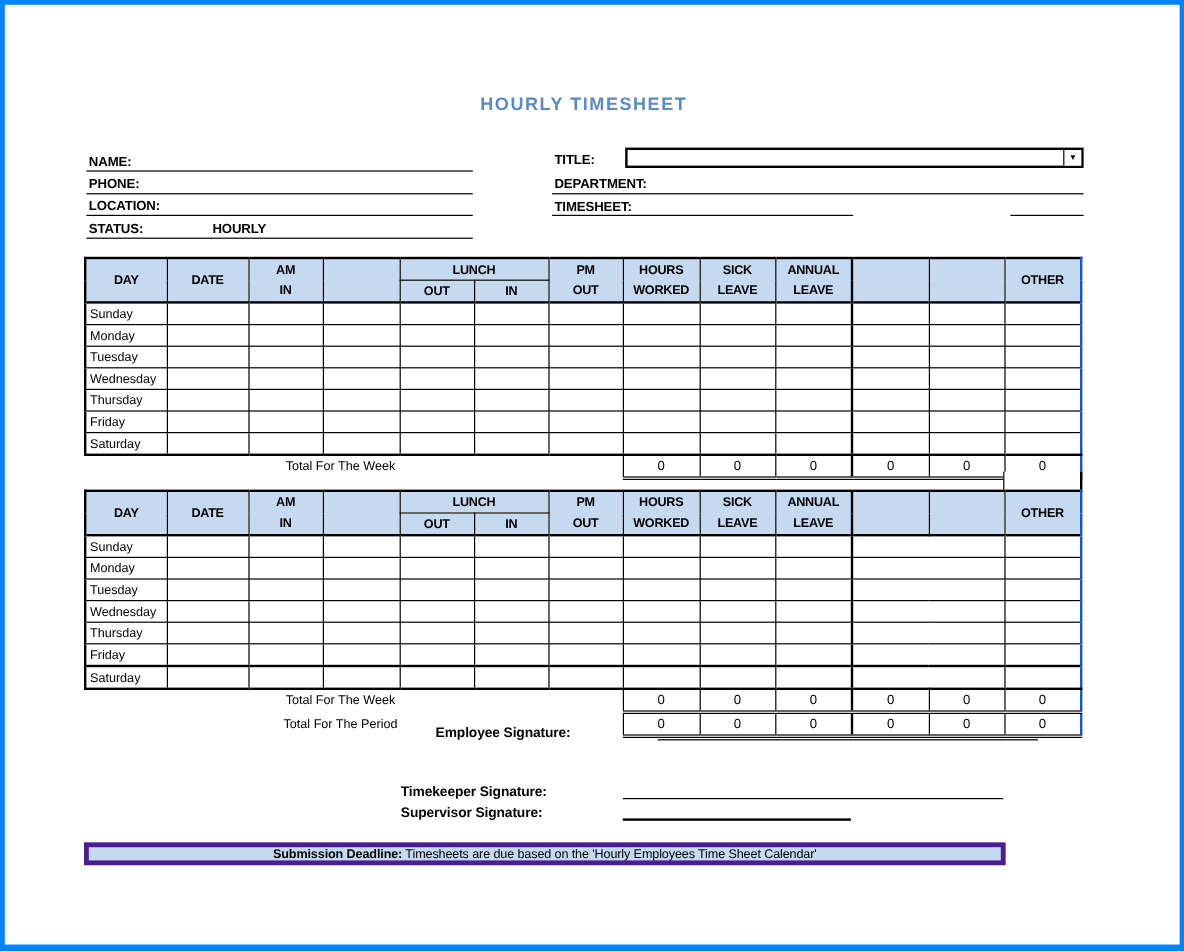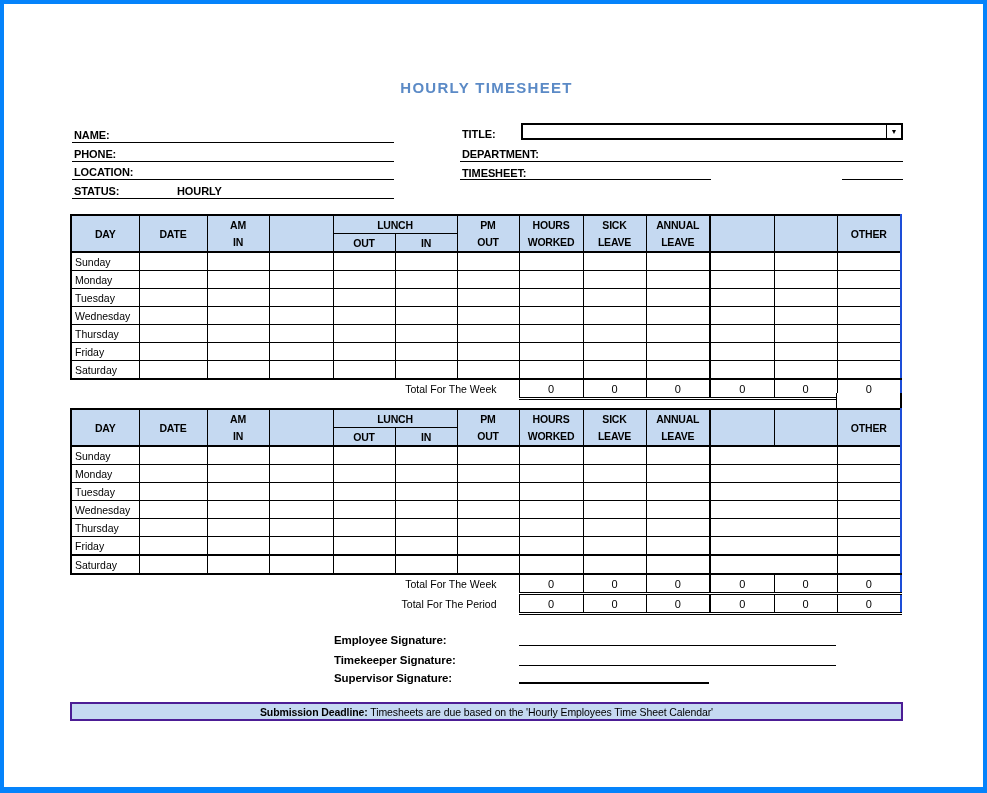--- a/index.html
+++ b/index.html
@@ -41,31 +41,31 @@
   table.ts tr.h1 > td{border-top:2px solid #000;}
   table.ts td.cL{border-left:2px solid #000;}
   table.ts td.cR{border-right:2px solid #1d4ed8;}
   table.ts td.thickL{border-left:2px solid #000;}
   table.ts tbody tr:first-child td{border-top:2px solid #000;}
   table.ts tr.last td{border-bottom:2px solid #000;}
   table.ts tr.break td{border-top:2px solid #000;}
   table.ts td.day{text-align:left;padding-left:3px;}
   table.ts td.two div{height:17px;line-height:17px;}
   table.ts tr.totalrow td{border-bottom:3px double #000;height:17px;font-size:11px;}
-  table.ts tr.totalrow td.tlabel{border:none;background:#fff;text-align:right;padding-right:22px;font-size:10.5px;font-weight:normal;}
+  table.ts tr.totalrow td.tlabel{border:none;background:#fff;text-align:center;padding-right:22px;font-size:10.5px;font-weight:normal;}
   .gapcell{position:absolute;box-sizing:border-box;border-left:1px solid #000;border-right:2px solid #000;background:#fff;}
   
   .sigrow{position:absolute;left:330px;width:502px;height:17px;}
   .sigrow .slbl{position:absolute;left:0;bottom:0;font-size:11.5px;font-weight:bold;letter-spacing:-0.1px;}
   .sigrow .sline{position:absolute;left:185px;right:0;bottom:0;border-bottom:1px solid #000;height:1px;}
   .sigrow .sline.short{right:auto;width:190px;border-bottom-width:2px;}
   
   .deadline{
-    position:absolute;left:66px;top:698px;width:833px;height:19px;box-sizing:border-box;
-    background:var(--hdrfill);border:2px solid #4c1d95;
+    position:absolute;left:66px;top:698px;width:768px;height:19px;box-sizing:border-box;
+    background:var(--hdrfill);border:4px solid #4c1d95;
     display:flex;align-items:center;justify-content:center;font-size:10.5px;letter-spacing:-0.1px;
   }
   .deadline .b{font-weight:bold;white-space:pre;}
   .deadline .t{white-space:pre;}
 </style>
 </head>
 <body>
 
 <div class="page">
 
@@ -440,21 +440,21 @@
             <td class="tval">0</td>
             <td class="tval">0</td>
             <td class="tval thickL">0</td>
             <td class="tval">0</td>
             <td class="tval cR">0</td>
           </tr>
         </tbody>
     </table>
   </div>
 
-  <div class="sigrow" style="top:625px;">
+  <div class="sigrow" style="top:596px;margin-left:29px;">
     <span class="slbl">Employee Signature:</span>
     <span class="sline"></span>
   </div>
   <div class="sigrow" style="top:645px;">
     <span class="slbl">Timekeeper Signature:</span>
     <span class="sline"></span>
   </div>
   <div class="sigrow" style="top:663px;">
     <span class="slbl">Supervisor Signature:</span>
     <span class="sline short"></span>

